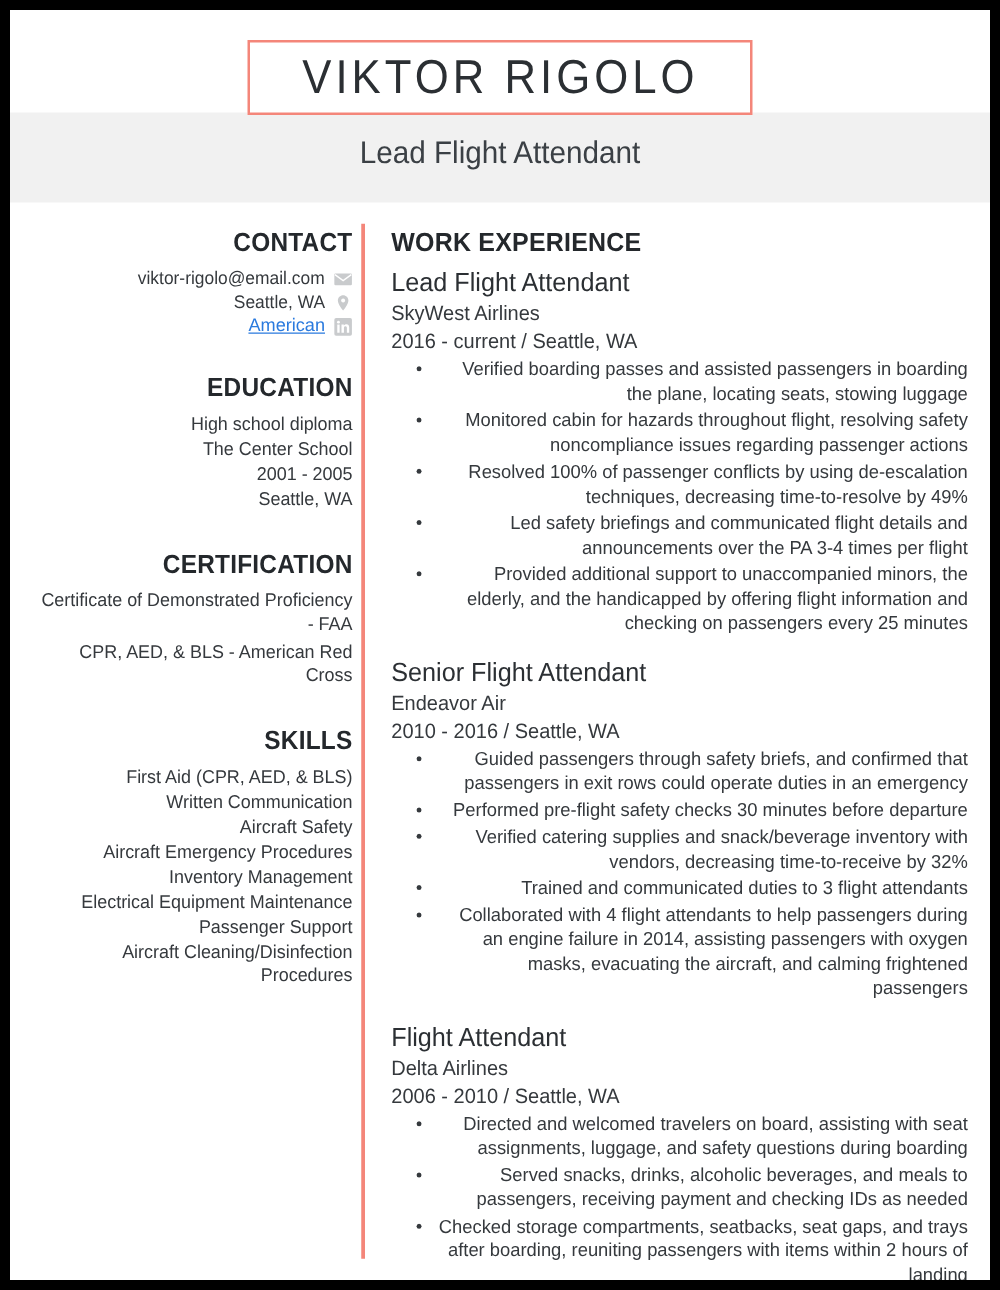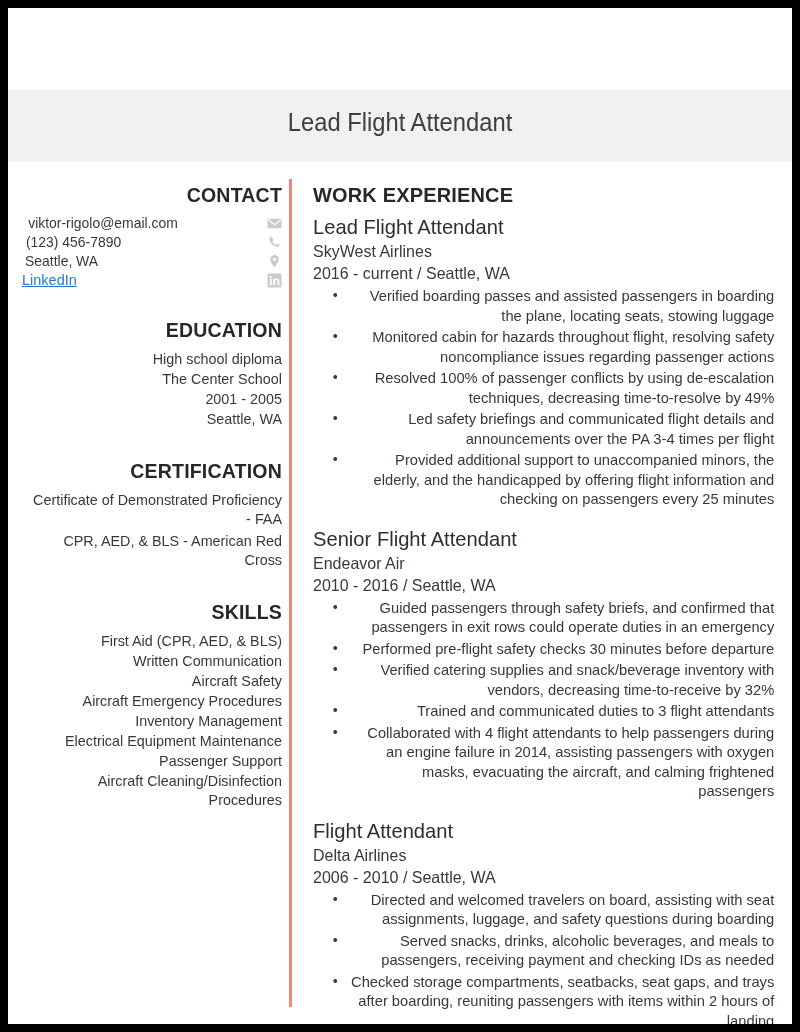--- a/index.html
+++ b/index.html
@@ -105,21 +105,21 @@
     letter-spacing: 0.2px;
     margin: 0 0 8px 0;
     transform: scaleX(0.93);
     transform-origin: right center;
   }
   .sec-head-left.spaced { margin-top: 30px; }
 
   .contact-row {
     display: flex;
     align-items: center;
-    justify-content: space-between;
+    justify-content: flex-end;
     gap: 7px;
     margin-bottom: 3px;
   }
   .contact-text {
     font-size: 14.5px;
     color: #35393d;
     transform: scaleX(0.96);
     transform-origin: right center;
   }
   .contact-link {
@@ -207,61 +207,56 @@
     background: #35393d;
   }
 </style>
 </head>
 <body>
 
 <div class="page">
 
   <div class="header">
     <div class="header-band"></div>
+    <div class="name-box">
+      <div class="name-text">VIKTOR RIGOLO</div>
+    </div>
     <div class="job-title">Lead Flight Attendant</div>
   </div>
 
   <div class="body-wrap">
     <div class="divider"></div>
 
     <div class="left-col">
 
       <div class="sec-head-left">CONTACT</div>
 
       <div class="contact-row">
         <span class="contact-text">viktor-rigolo@email.com</span>
         <span class="cicon">
           <svg width="15" height="15" viewBox="0 0 16 16">
               <rect x="0.5" y="3" width="15" height="10" rx="1" fill="#c9cbcd"></rect>
               <path d="M1 4 L8 9 L15 4" stroke="#ffffff" stroke-width="1.2" fill="none"></path>
             </svg>
         </span>
       </div>
 
-      <div class="contact-row">
-        <span class="contact-text">(123) 456-7890</span>
-        <span class="cicon">
-          <svg width="15" height="15" viewBox="0 0 16 16">
-              <path d="M4.5 1.5c-1 0-2 1-2 2.2 0 4.6 4.2 8.8 8.8 8.8 1.2 0 2.2-1 2.2-2l-2.6-1.3-1.4 1.4c-1.6-0.8-3-2.2-3.8-3.8l1.4-1.4z" fill="#c9cbcd"></path>
-            </svg>
-        </span>
-      </div>
 
       <div class="contact-row">
         <span class="contact-text">Seattle, WA</span>
         <span class="cicon">
           <svg width="15" height="15" viewBox="0 0 16 16">
               <path d="M8 1.2c-2.5 0-4.5 2-4.5 4.5 0 3.4 4.5 8.6 4.5 8.6s4.5-5.2 4.5-8.6c0-2.5-2-4.5-4.5-4.5z" fill="#c9cbcd"></path>
               <circle cx="8" cy="5.7" r="1.7" fill="#ffffff"></circle>
             </svg>
         </span>
       </div>
 
       <div class="contact-row">
-        <span class="contact-link">LinkedIn</span>
+        <span class="contact-link">American</span>
         <span class="cicon">
           <svg width="15" height="15" viewBox="0 0 16 16">
               <rect x="0.5" y="0.5" width="15" height="15" rx="1.5" fill="#c9cbcd"></rect>
               <rect x="3" y="6" width="2" height="7" fill="#ffffff"></rect>
               <circle cx="4" cy="4" r="1.2" fill="#ffffff"></circle>
               <path d="M6.6 13V6h2v1c0.4-0.7 1.2-1.2 2.2-1.2 1.6 0 2.4 1 2.4 2.9V13h-2V9c0-1-0.3-1.6-1.2-1.6-0.8 0-1.3 0.5-1.3 1.6v4z" fill="#ffffff"></path>
             </svg>
         </span>
       </div>
 

